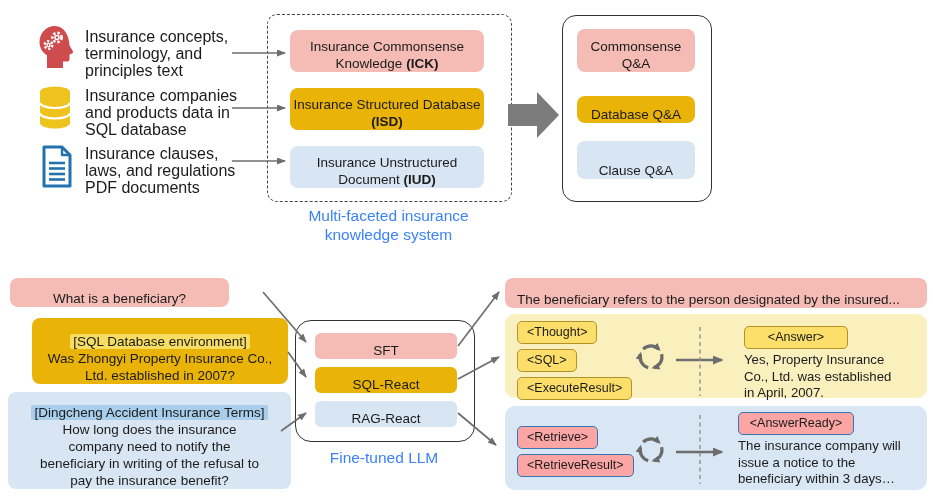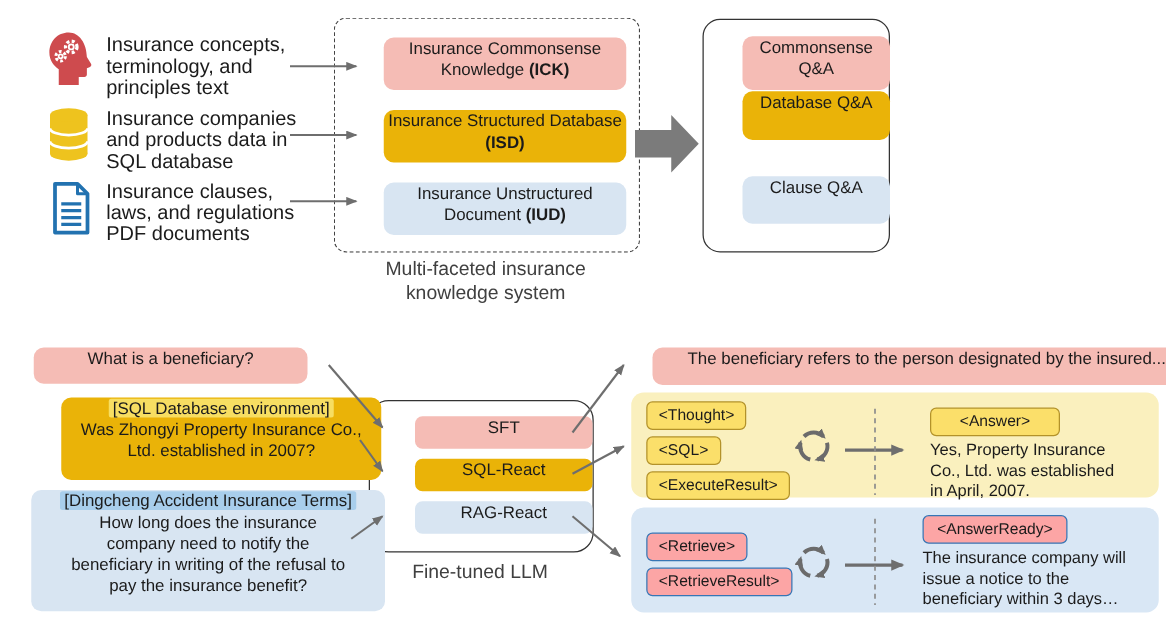--- a/index.html
+++ b/index.html
@@ -1,30 +1,30 @@
 <!DOCTYPE html>
 <html><head>
 <meta charset="utf-8">
 <style>
   html,body{margin:0;padding:0;background:#ffffff;}
   .stage{position:relative;width:933px;height:497px;background:#fff;overflow:hidden;
          font-family:"Liberation Sans","DejaVu Sans",sans-serif;color:#1b1b1b;}
   .abs{position:absolute;}
-  .box{position:absolute;display:flex;align-items:flex-start;justify-content:center;
-       text-align:center;border-radius:8px;font-size:13.5px;line-height:17px;z-index:1;margin-left:17px;}
+  .box{position:absolute;display:flex;align-items:flex-end;justify-content:center;
+       text-align:center;border-radius:8px;font-size:13.5px;line-height:17px;z-index:1;}
   .inner{width:100%;white-space:pre-line;}
   .pink{background:#F5BCB5;}
   .yellow{background:#eab308;}
   .blue{background:#D8E5F2;}
   .ycontainer{background:#FAF0BE;border-radius:10px;}
   .bcontainer{background:#D9E7F5;border-radius:10px;}
   .dashed-box{position:absolute;border:1.6px dashed #444;border-radius:10px;z-index:0;}
   .solid-box{position:absolute;border:1.5px solid #333;border-radius:14px;background:#fff;z-index:0;}
   .caption{position:absolute;text-align:center;font-size:15.5px;line-height:19px;
-           color:#404040;white-space:pre-line;z-index:1;}
+           color:#3b82f6;white-space:pre-line;z-index:1;}
   .srctext{position:absolute;font-size:16px;line-height:17px;white-space:pre-line;z-index:1;}
   .hl{padding:0 3px;border-radius:2px;}
   .hl-y{background:#F7DE62;}
   .hl-b{background:#A8CEEC;}
   .tag{position:absolute;font-size:12.5px;line-height:1;padding:4px 9px;border-radius:5px;
        text-align:center;z-index:2;white-space:nowrap;}
   .tag-y{background:#FBDF6A;border:1.4px solid #B3922A;}
   .tag-b{background:#fca5a5;border:1.4px solid #3776B5;}
   .ansline{position:absolute;font-size:13.2px;line-height:16.5px;white-space:pre-line;
            text-align:left;z-index:2;}
@@ -83,21 +83,21 @@
   <div class="box blue" style="left:290px;top:146px;width:194px;height:42px">
     <div class="inner"><span>Insurance Unstructured Document</span> <b>(IUD)</b></div>
   </div>
   <div class="caption" style="left:267px;top:206px;width:243px">Multi-faceted insurance
 knowledge system</div>
 
   <div class="solid-box" style="left:562px;top:15px;width:148px;height:185px"></div>
   <div class="box pink" style="left:577px;top:29px;width:118px;height:43px">
     <div class="inner">Commonsense Q&amp;A</div>
   </div>
-  <div class="box yellow" style="left:577px;top:73px;width:118px;height:39px">
+  <div class="box yellow" style="left:577px;top:96px;width:118px;height:27px">
     <div class="inner">Database Q&amp;A</div>
   </div>
   <div class="box blue" style="left:577px;top:141px;width:118px;height:38px">
     <div class="inner">Clause Q&amp;A</div>
   </div>
 
   <div class="box pink" style="left:10px;top:278px;width:219px;height:29px">
     <div class="inner">What is a beneficiary?</div>
   </div>
   <div class="box yellow" style="left:32px;top:318px;width:256px;height:66px">
@@ -117,21 +117,21 @@
   </div>
   <div class="box yellow" style="left:315px;top:367px;width:142px;height:26px;border-radius:6px">
     <div class="inner">SQL-React</div>
   </div>
   <div class="box blue" style="left:315px;top:401px;width:142px;height:26px;border-radius:6px">
     <div class="inner">RAG-React</div>
   </div>
   <div class="caption" style="left:295px;top:448px;width:178px">Fine-tuned LLM</div>
 
   <div class="box pink" style="left:505px;top:278px;width:422px;height:30px;justify-content:flex-start;padding:0;">
-    <div style="padding-left:28px;text-align:left">The beneficiary refers to the person designated by the insured...</div>
+    <div style="padding-left:12px;text-align:left">The beneficiary refers to the person designated by the insured...</div>
   </div>
 
   <div class="abs ycontainer" style="left:505px;top:314px;width:422px;height:84px;z-index:1"></div>
   <div class="tag tag-y" style="left:517px;top:321px">&lt;Thought&gt;</div>
   <div class="tag tag-y" style="left:517px;top:349px">&lt;SQL&gt;</div>
   <div class="tag tag-y" style="left:517px;top:377px">&lt;ExecuteResult&gt;</div>
   <div class="tag tag-y" style="left:744px;top:326px;min-width:84px">&lt;Answer&gt;</div>
   <div class="ansline" style="left:744px;top:352px;width:180px">Yes, Property Insurance
 Co., Ltd. was established
 in April, 2007.</div>

